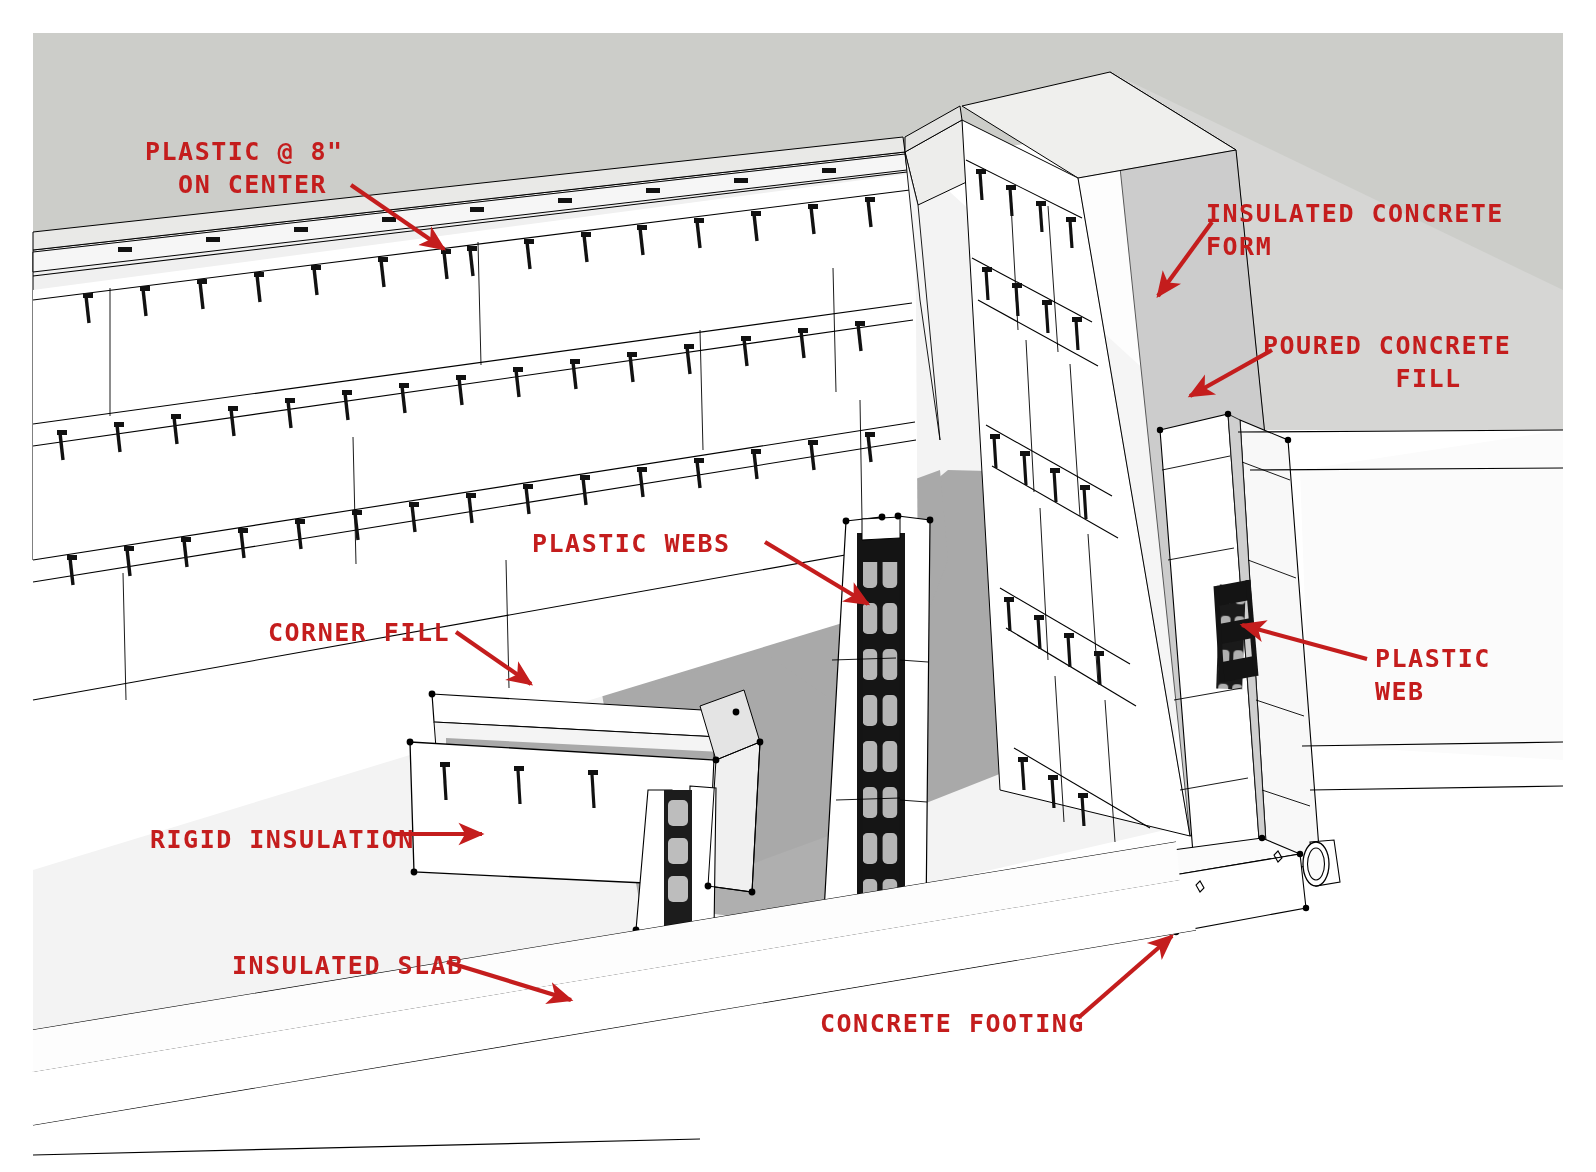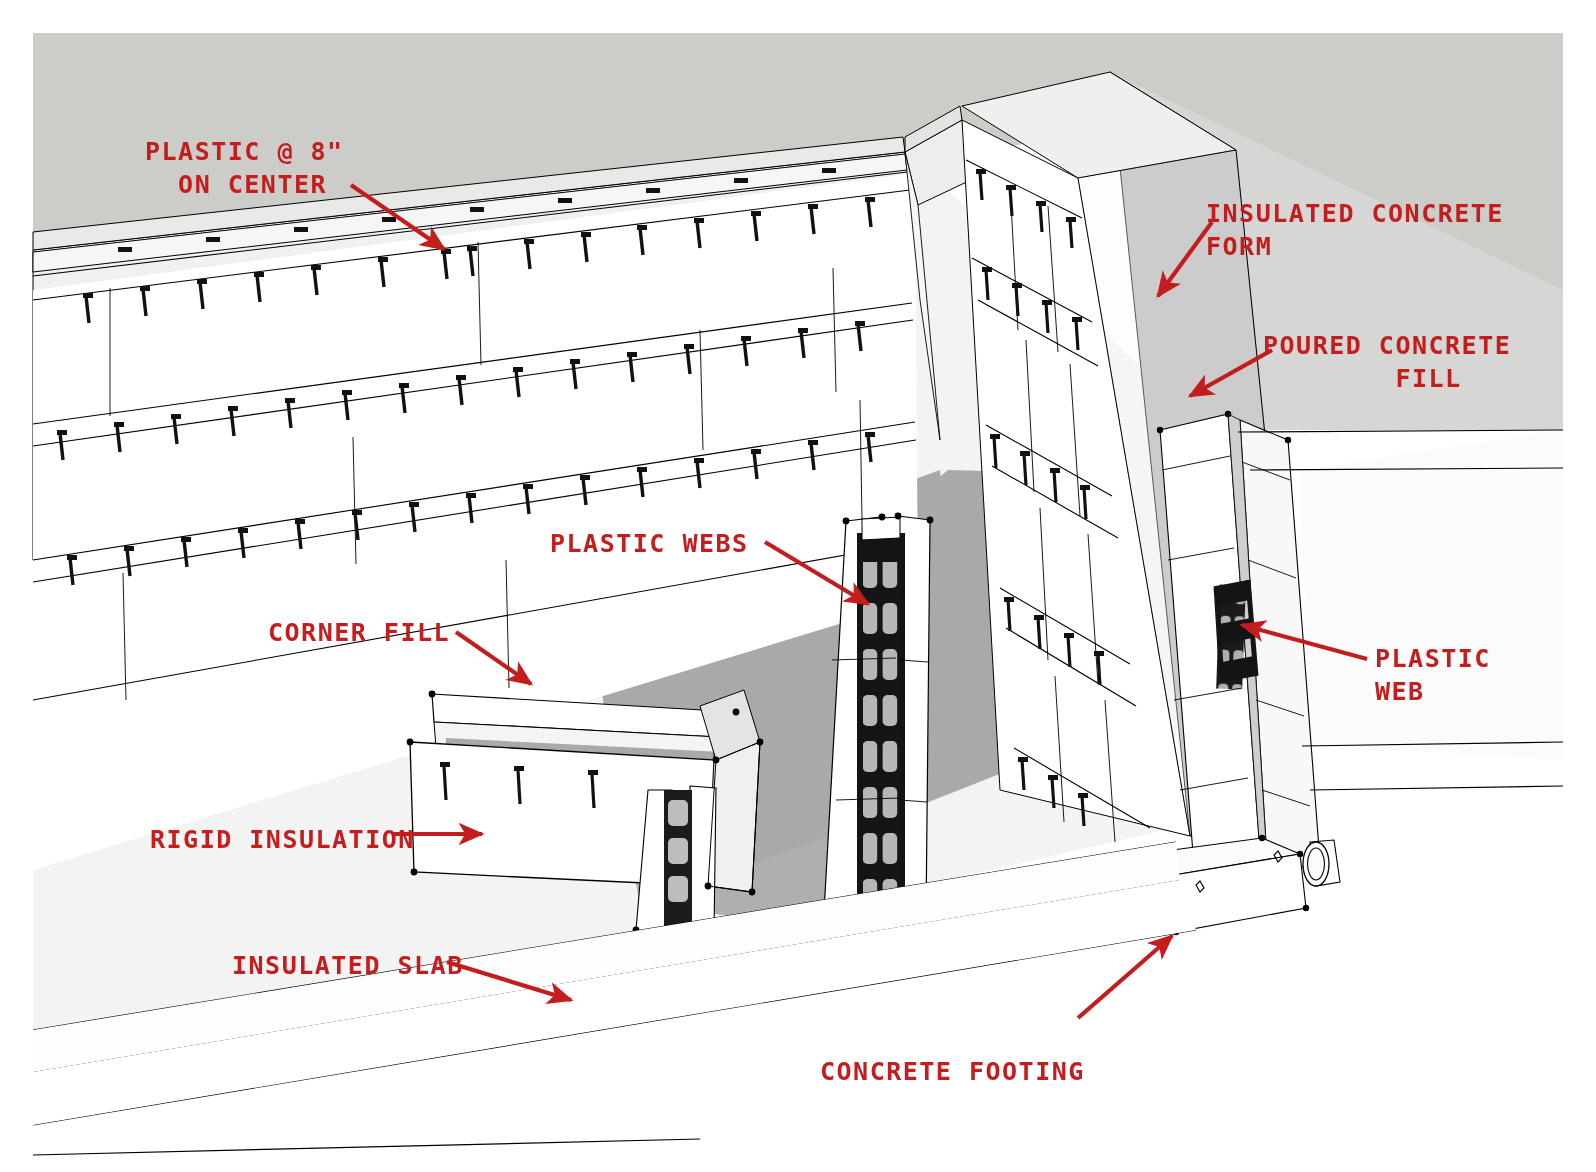--- a/index.html
+++ b/index.html
@@ -487,26 +487,26 @@
 
   <div class="anno-text" style="left:145px; top:136px;">PLASTIC @ 8"
   ON CENTER</div>
 
   <div class="anno-text" style="left:1206px; top:198px;">INSULATED CONCRETE
 FORM</div>
 
   <div class="anno-text" style="left:1263px; top:330px;">POURED CONCRETE
         FILL</div>
 
-  <div class="anno-text" style="left:550px; top:528px;">PLASTIC WEBS</div>
+  <div class="anno-text" style="left:532px; top:528px;">PLASTIC WEBS</div>
 
   <div class="anno-text" style="left:268px; top:617px;">CORNER FILL</div>
 
   <div class="anno-text" style="left:150px; top:824px;">RIGID INSULATION</div>
 
   <div class="anno-text" style="left:1375px; top:643px;">PLASTIC
 WEB</div>
 
   <div class="anno-text" style="left:232px; top:950px;">INSULATED SLAB</div>
 
-  <div class="anno-text" style="left:820px; top:1056px;">CONCRETE FOOTING</div>
+  <div class="anno-text" style="left:820px; top:1008px;">CONCRETE FOOTING</div>
 
 </div>
 
 </body></html>

